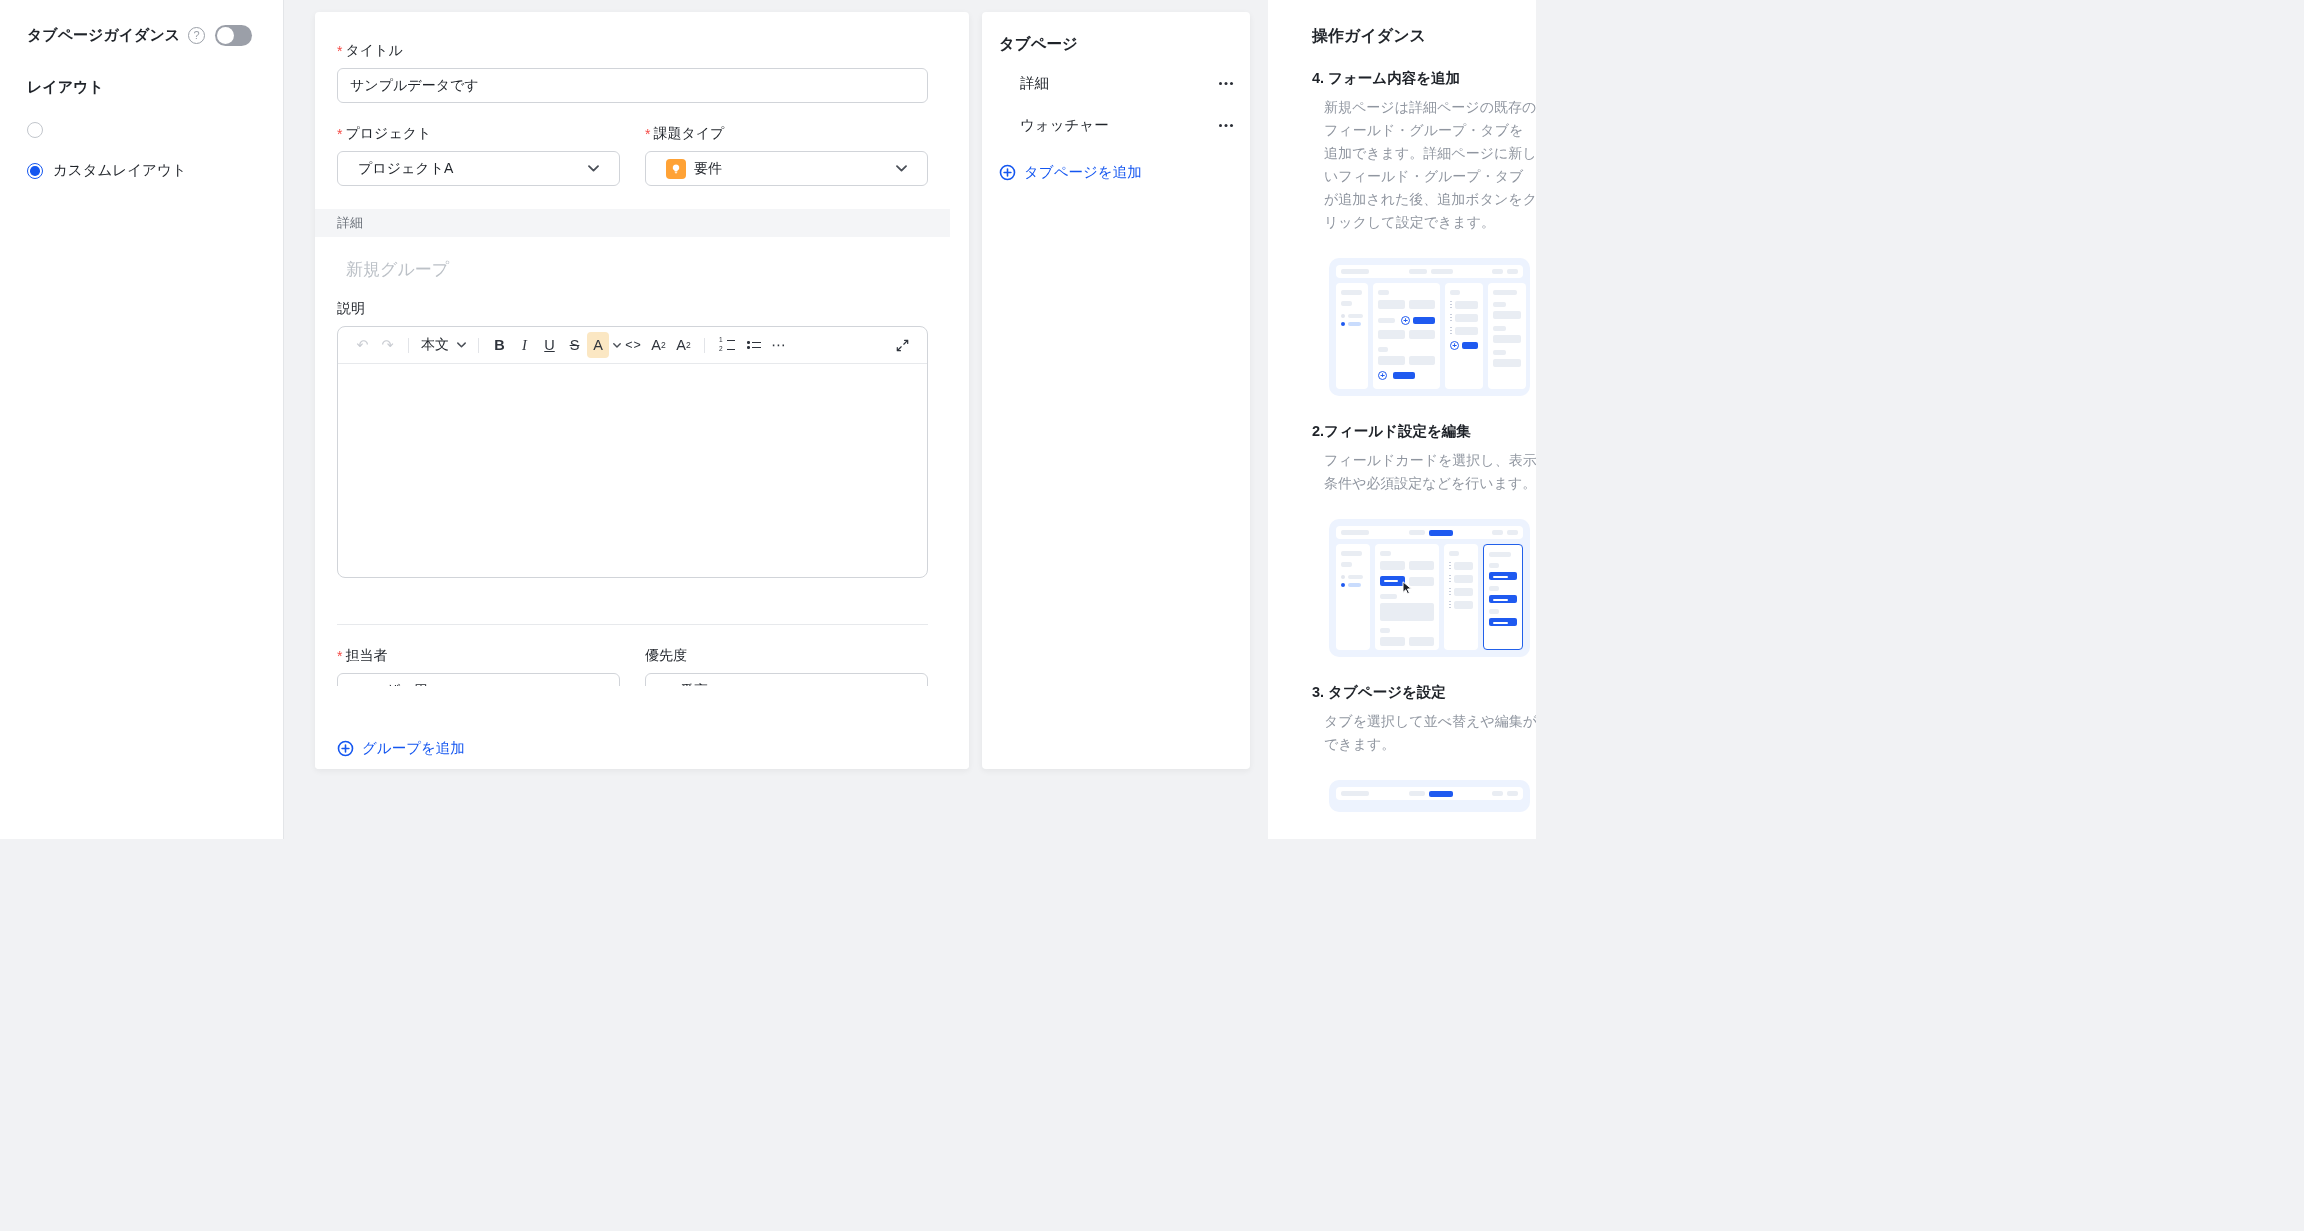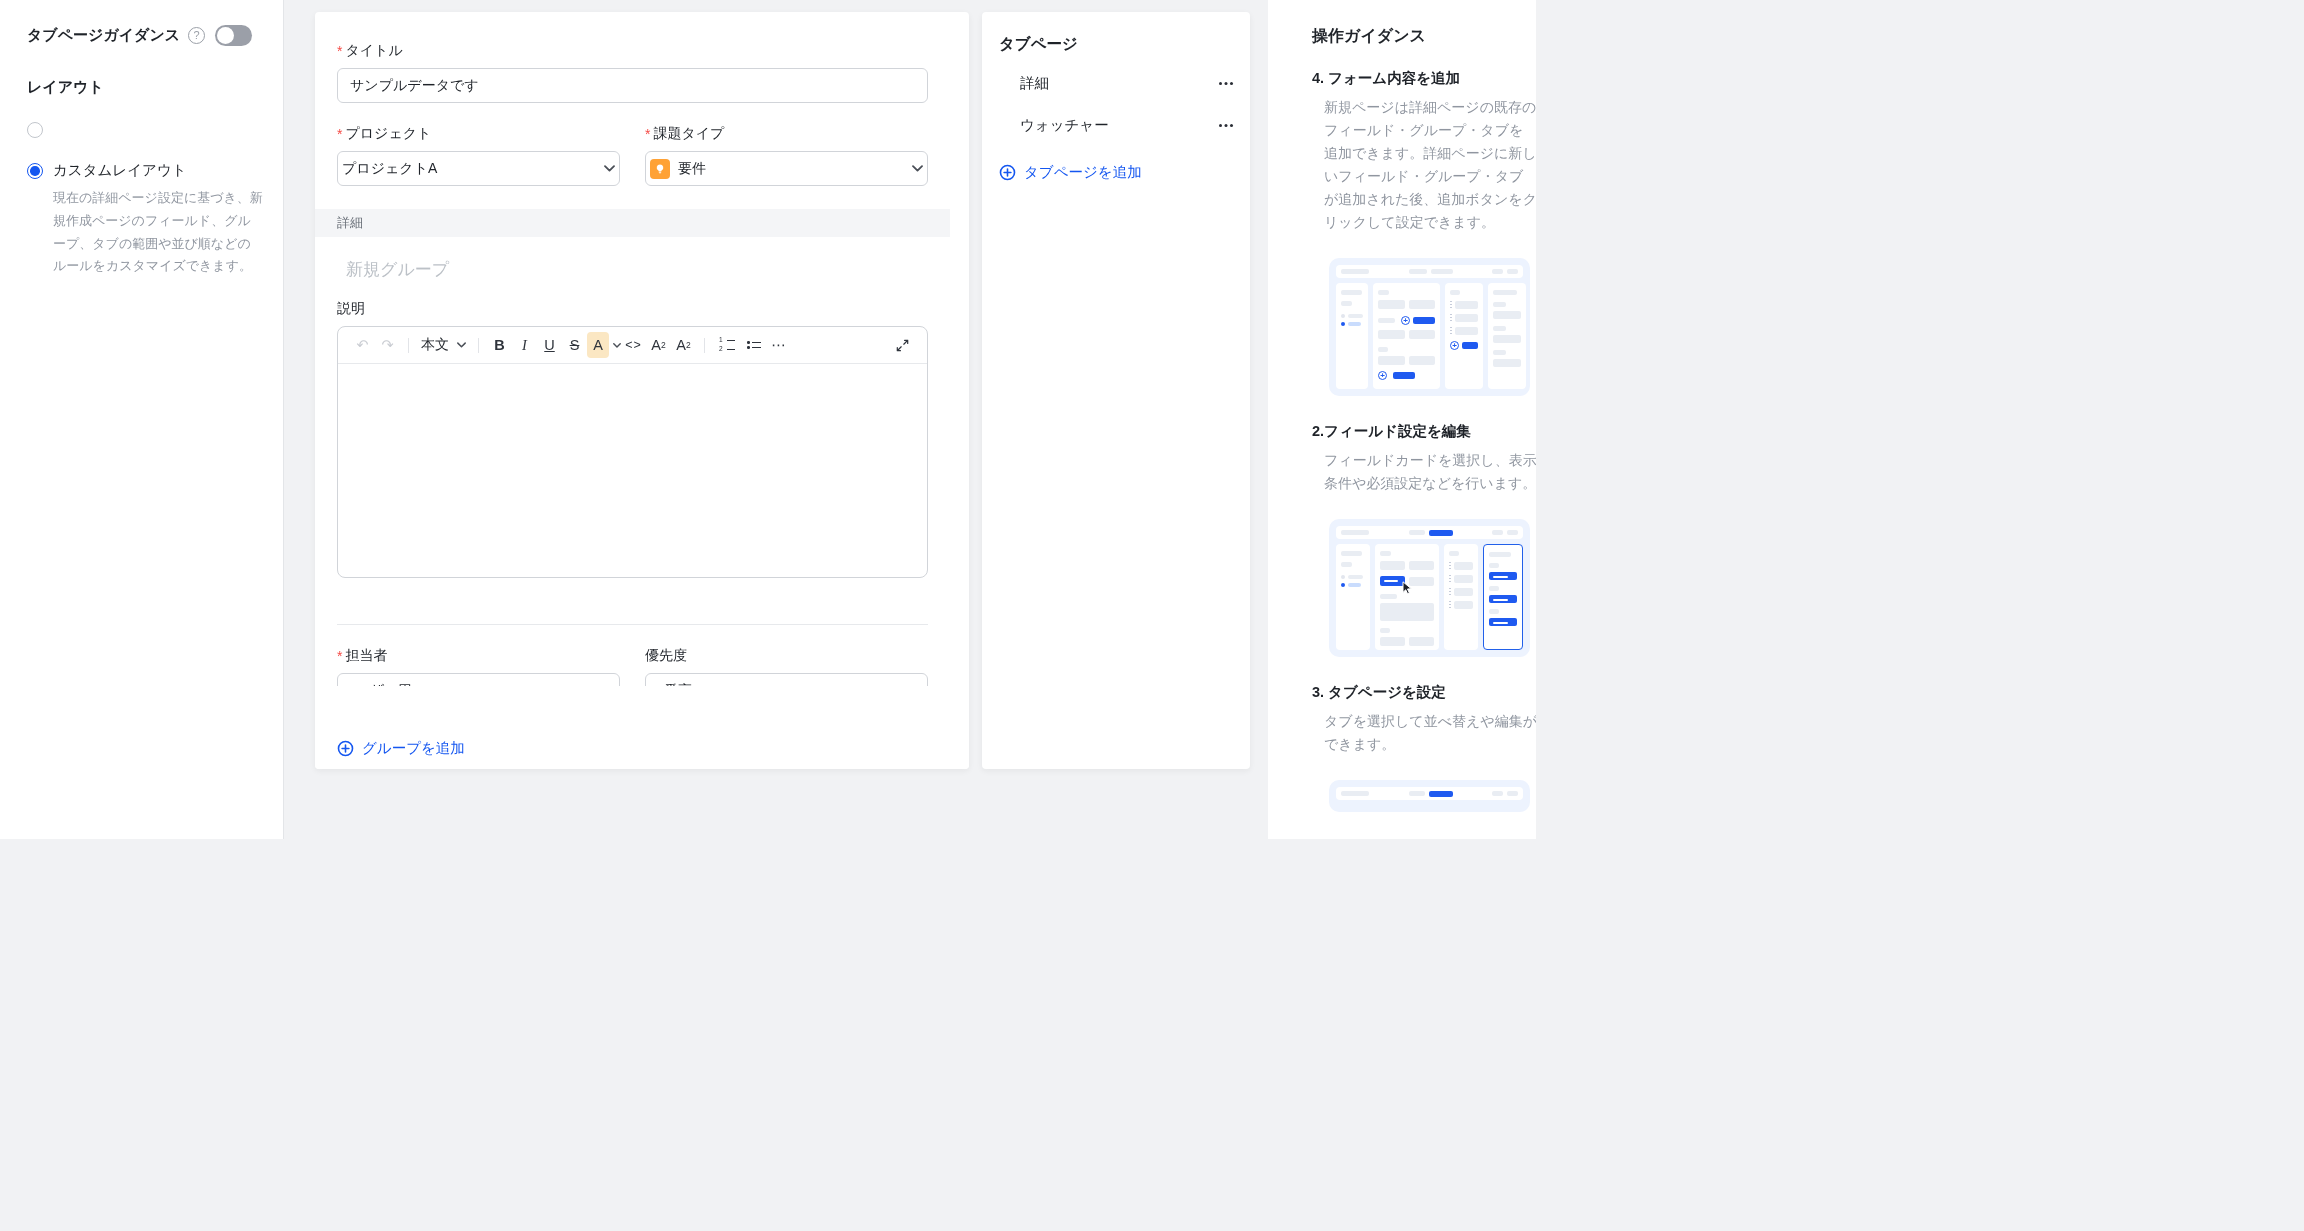--- a/index.html
+++ b/index.html
@@ -39,21 +39,21 @@
   .content { flex:1; display:flex; min-width:0; }
   .panel { background:#fff; border-radius:4px; box-shadow:0 2px 6px rgba(31,35,41,.06); }
   .form-panel { width:654px; flex:none; margin:12px 0 0 31px; height:757px; display:flex; flex-direction:column; overflow:hidden; position:relative; }
   .form-scroll { flex:1; overflow:hidden; padding-top:30px; }
   .fx { margin-left:22px; width:591px; }
   .field-label { font-size:14px; color:#1f2329; display:flex; align-items:center; }
   .star { color:#f54a45; margin-right:3px; font-size:14px; }
   .t-input { height:35px; margin-top:8px; border:1px solid #d1d4d9; border-radius:6px; padding:0 12px; font-size:14px; color:#1f2329; width:591px; font-family:inherit; background:#fff; }
   .row2 { display:flex; gap:25px; margin-top:22px; }
   .col { width:283px; }
-  .select { height:35px; margin-top:8px; border:1px solid #d1d4d9; border-radius:6px; padding:0 4px; display:flex; align-items:center; font-size:14px; background:#fff; cursor:pointer; }
+  .select { height:35px; margin-top:8px; border:1px solid #d1d4d9; border-radius:6px; padding:0 20px; display:flex; align-items:center; font-size:14px; background:#fff; cursor:pointer; }
   .select .grow { flex:1; }
   .issue-icon { width:20px; height:20px; border-radius:4px; background:#ffa235; display:flex; align-items:center; justify-content:center; margin-right:8px; flex:none; }
   .tab-strip { margin-top:23px; width:635px; height:28px; background:#f4f5f7; color:#676d76; font-size:13px; display:flex; align-items:center; padding-left:22px; }
   .drag { width:2.5px; height:2.5px; border-radius:50%; flex:none; }
   .drag.dark { background:#51565f; box-shadow:0 4.5px 0 #51565f,0 9px 0 #51565f,4.5px 0 0 #51565f,4.5px 4.5px 0 #51565f,4.5px 9px 0 #51565f; }
   .drag.light { background:#c6c9ce; box-shadow:0 4.5px 0 #c6c9ce,0 9px 0 #c6c9ce,4.5px 0 0 #c6c9ce,4.5px 4.5px 0 #c6c9ce,4.5px 9px 0 #c6c9ce; }
   .drag-box { width:8px; height:12px; flex:none; }
   .group-head { margin:21px 0 0 13px; display:flex; align-items:center; gap:10px; }
   .group-name { font-size:17px; color:#bcc1c7; }
   .desc-label { margin-top:19px; }
@@ -135,21 +135,20 @@
       <div class="layout-heading">レイアウト</div>
 
       <div class="option">
         <span class="radio"></span>
       </div>
 
       <div class="option">
         <span class="radio checked"></span>
         <div class="option-body">
           <div class="option-label">カスタムレイアウト</div>
-          <div class="option-desc">現在の詳細ページ設定に基づき、新規作成ページのフィールド、グループ、タブの範囲や並び順などのルールをカスタマイズできます。</div>
         </div>
       </div>
     </div>
 
     <div class="content">
 
       <div class="panel form-panel">
         <div class="form-scroll">
 
           <div class="fx field-label">

